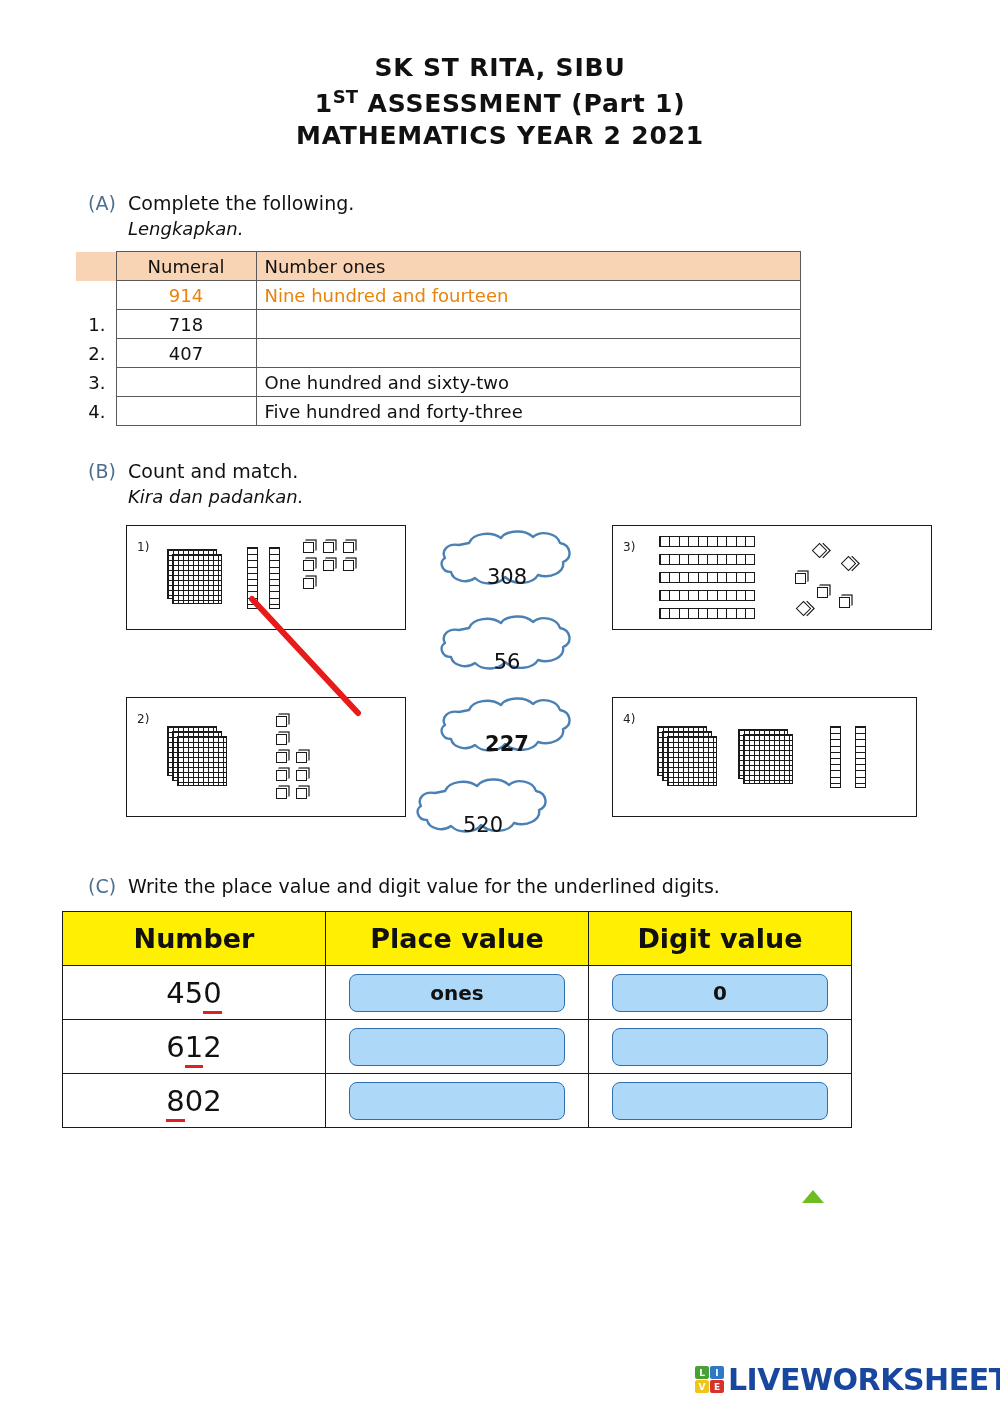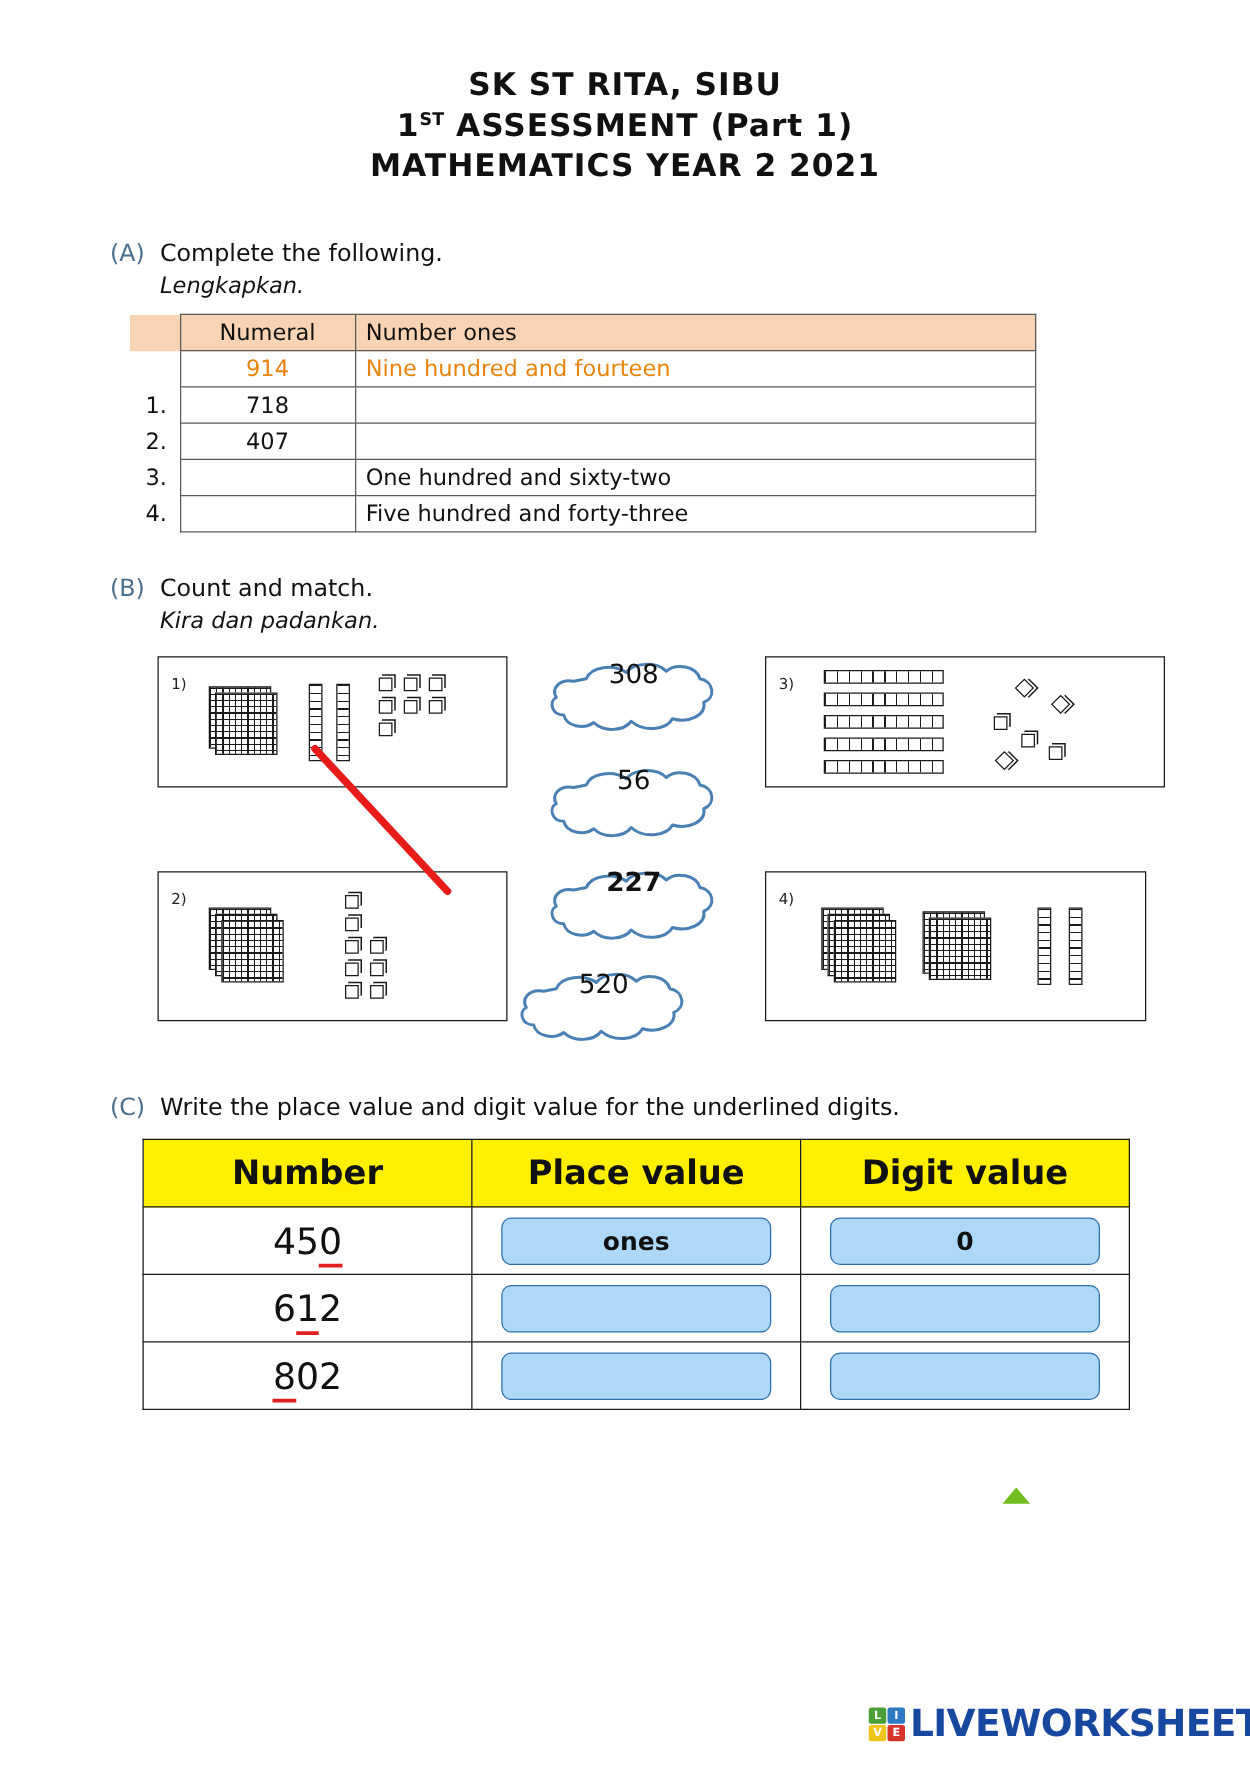--- a/index.html
+++ b/index.html
@@ -21,21 +21,21 @@
     line-height: 1.30;
   }
   .title-line {
     font-family: "DejaVu Sans", sans-serif;
     font-size: 25px;
     font-weight: bold;
     letter-spacing: 0.8px;
     color: #111;
   }
   .title-line sup {
-    font-size: 14px;
+    font-size: 18px;
     vertical-align: super;
     letter-spacing: 0;
   }
 
   
   .section {
     position: absolute;
     left: 0;
     width: 1000px;
   }
@@ -65,21 +65,21 @@
     color: #111;
     margin-top: 4px;
     padding-left: 40px;
   }
 
   
   #section-a { top: 192px; }
   .tableA-wrap {
     position: relative;
     margin-top: 12px;
-    padding-left: 104px;
+    padding-left: 76px;
   }
   table.tableA {
     border-collapse: collapse;
     width: 725px;
     font-family: "DejaVu Sans", sans-serif;
   }
   table.tableA td, table.tableA th {
     border: 1px solid #5a5a5a;
     height: 29px;
     font-size: 18px;
@@ -173,36 +173,36 @@
   }
   .cube.diamond { transform: rotate(45deg); }
   .cubegrid { display: grid; gap: 7px 9px; }
 
   
   .cloud {
     position: absolute;
     width: 140px;
     height: 62px;
     display: flex;
-    align-items: flex-start;
+    align-items: flex-end;
     justify-content: center;
   }
   .cloud svg { position: absolute; left: 0; top: 0; }
   .cloud span {
     position: relative;
     font-family: "DejaVu Sans", sans-serif;
     font-size: 21px;
     color: #111;
     z-index: 2;
   }
   .matchline { position: absolute; left: 0; top: 0; pointer-events: none; }
 
   
   #section-c { top: 875px; }
-  .tableC-wrap { margin-top: 14px; padding-left: 114px; }
+  .tableC-wrap { margin-top: 14px; padding-left: 62px; }
   table.tableC {
     border-collapse: collapse;
     width: 790px;
     table-layout: fixed;
   }
   table.tableC td {
     border: 1.6px solid #1a1a1a;
     padding: 0;
     height: 54px;
     vertical-align: middle;

